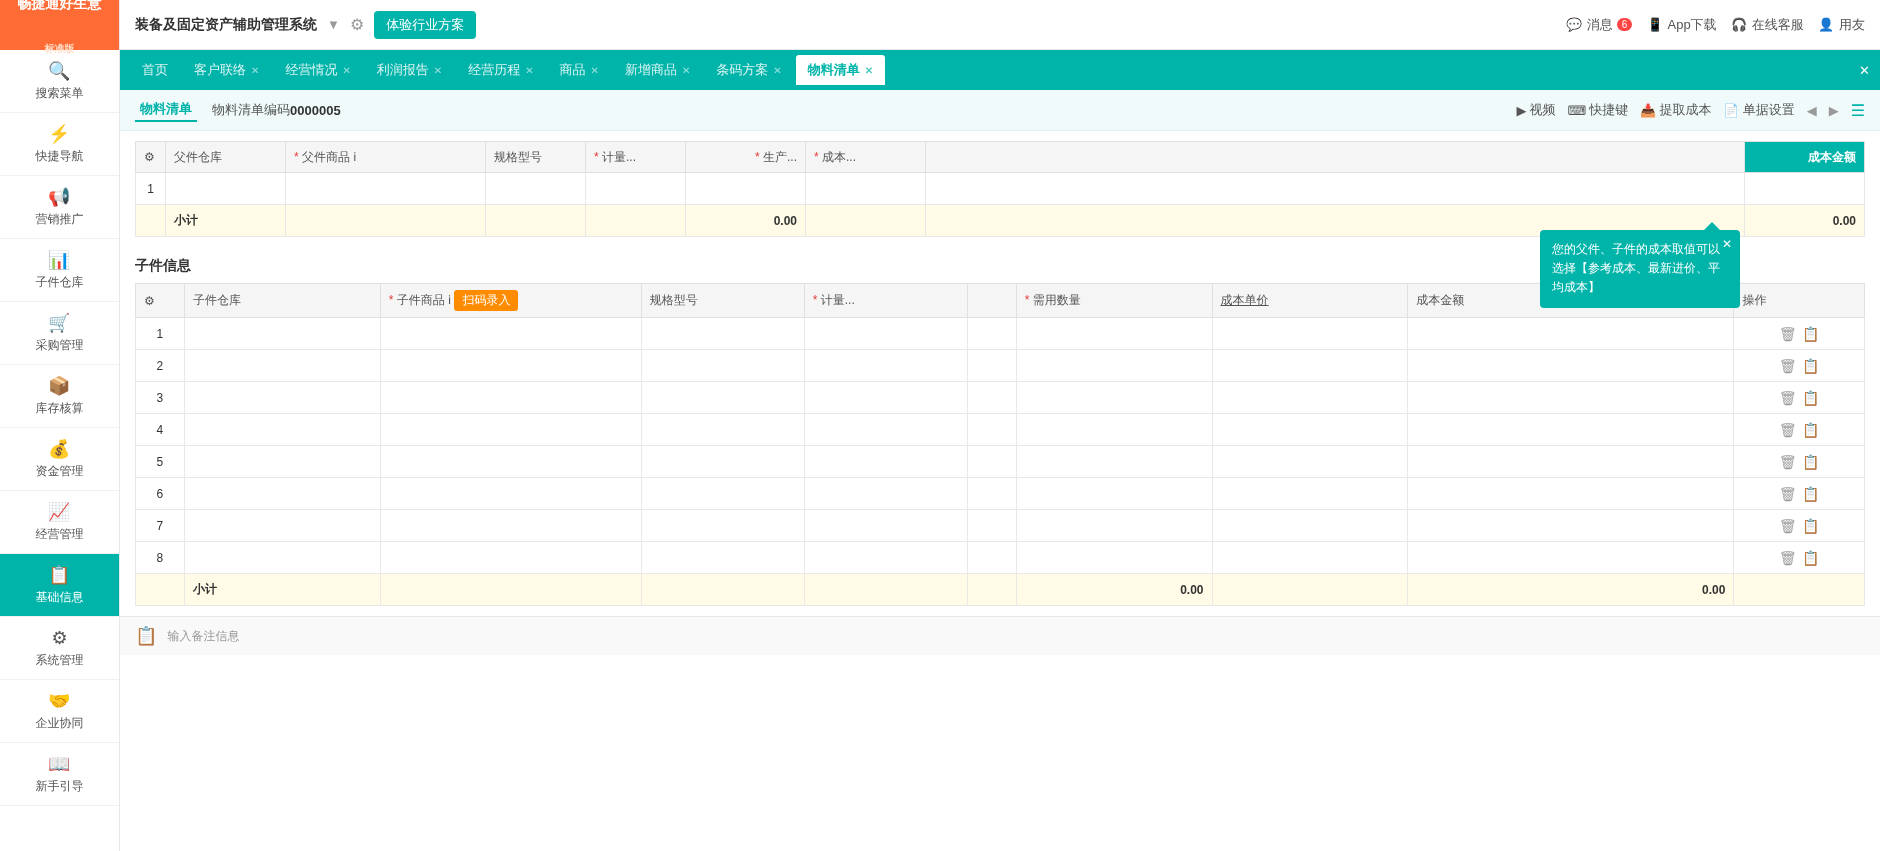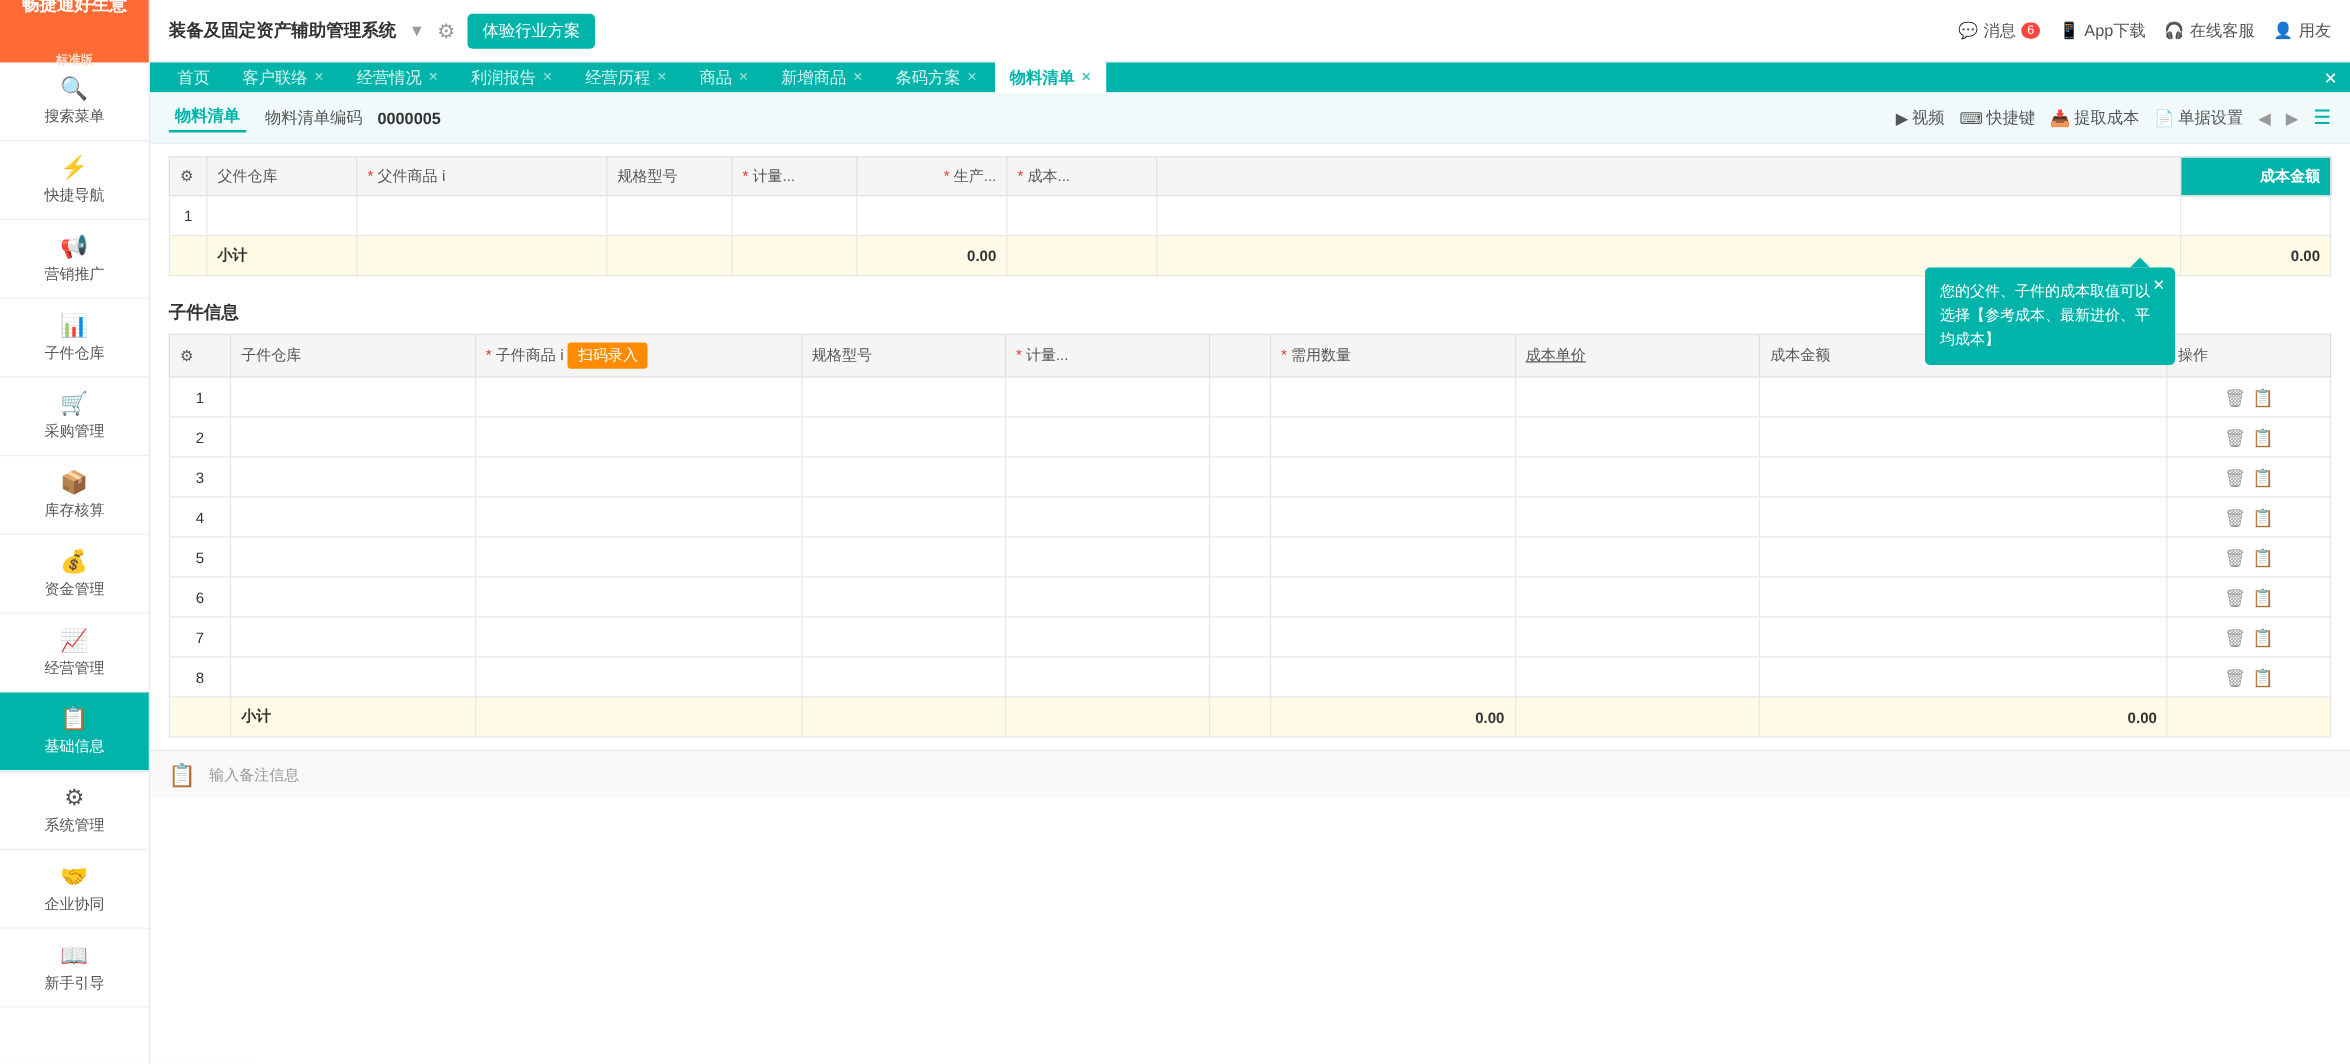--- a/index.html
+++ b/index.html
@@ -61,21 +61,21 @@
     .topbar-right .item { display: flex; align-items: center; gap: 4px; cursor: pointer; }
     .badge { background: #ff4444; color: white; border-radius: 10px; font-size: 10px; padding: 1px 5px; }
     .try-btn { background: #00b4aa; color: white; border: none; border-radius: 4px; padding: 5px 12px; cursor: pointer; font-size: 13px; }
 
     
     .nav-tabs {
       background: #00b4aa;
       display: flex;
       align-items: center;
       padding: 0 10px;
-      height: 24px;
+      height: 40px;
       gap: 2px;
     }
     .nav-tab {
       padding: 6px 12px;
       color: rgba(255,255,255,0.85);
       cursor: pointer;
       font-size: 13px;
       border-radius: 3px 3px 0 0;
       display: flex;
       align-items: center;
@@ -94,21 +94,21 @@
       background: #f0fafa;
       border-bottom: 1px solid #e0f0f0;
       padding: 8px 15px;
       display: flex;
       align-items: center;
       justify-content: space-between;
     }
     .sub-header-left { display: flex; align-items: center; gap: 15px; }
     .sub-tab { font-size: 13px; color: #555; cursor: pointer; padding: 2px 5px; }
     .sub-tab.active { color: #00b4aa; border-bottom: 2px solid #00b4aa; font-weight: bold; }
-    .doc-num { display: flex; align-items: center; gap: 12px; }
+    .doc-num { display: flex; align-items: center; gap: 0; }
     .doc-num-label { color: #555; font-size: 13px; }
     .doc-num-value { color: #333; font-size: 13px; font-weight: bold; }
     .sub-header-right { display: flex; align-items: center; gap: 12px; color: #555; font-size: 13px; }
     .sub-header-right .item { display: flex; align-items: center; gap: 3px; cursor: pointer; }
 
     
     .section { padding: 10px 15px; }
     .section-title { font-size: 14px; color: #333; font-weight: bold; margin-bottom: 8px; }
 
     

